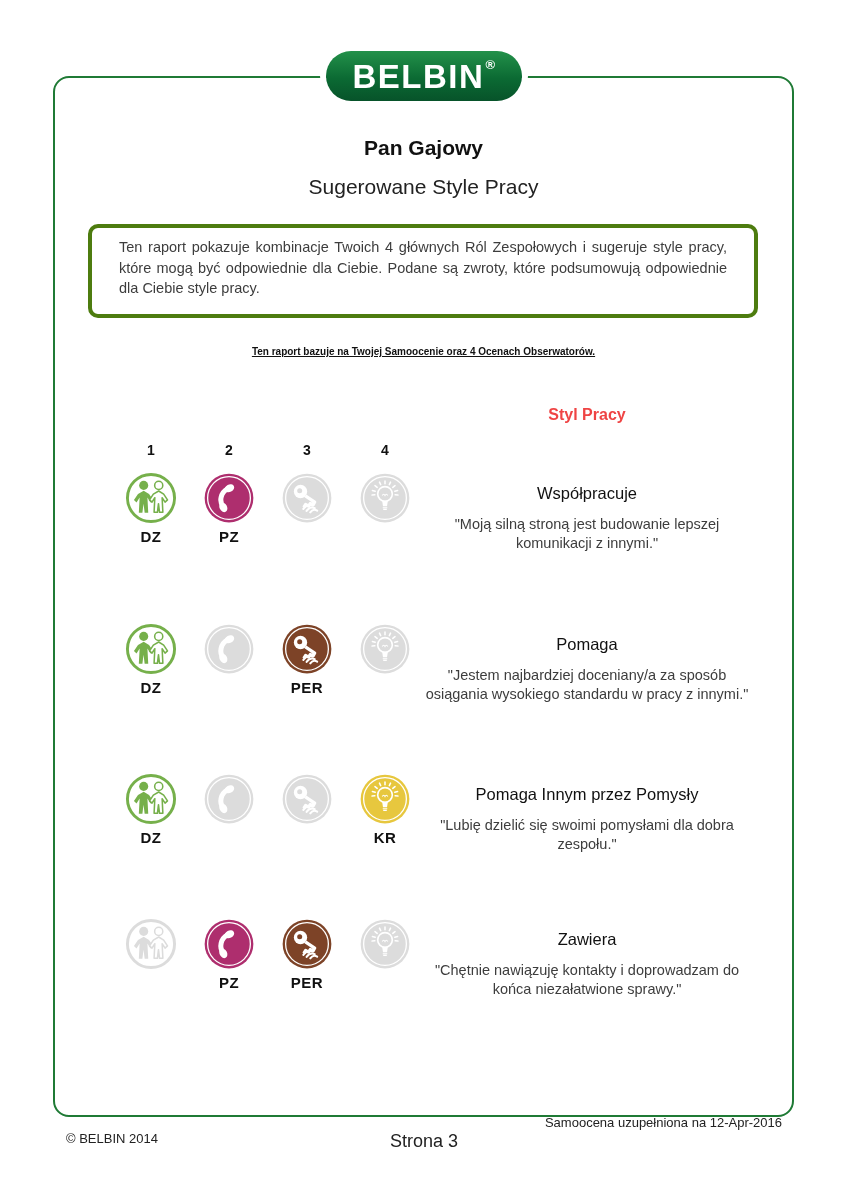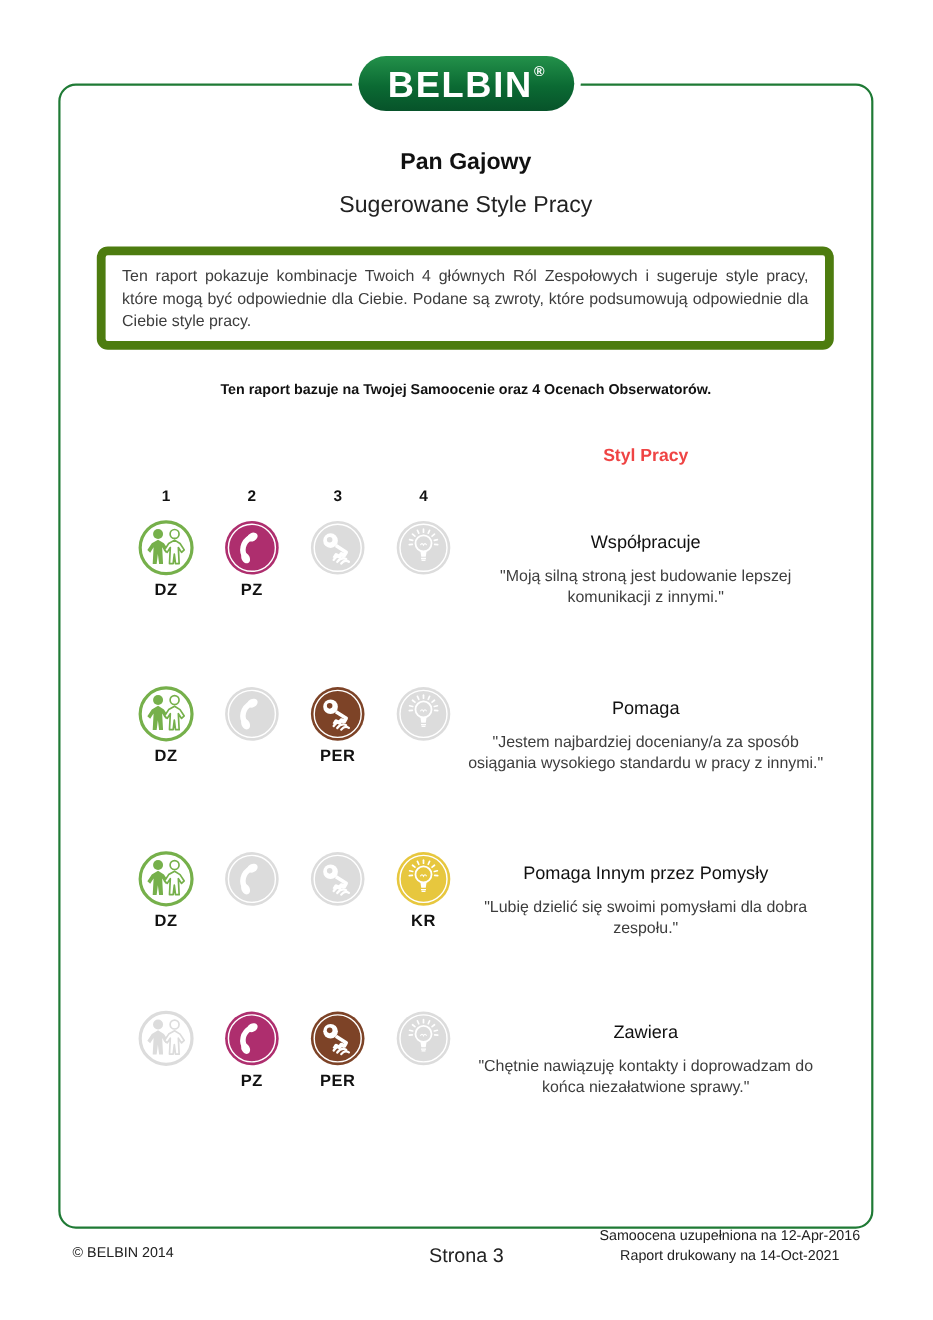--- a/index.html
+++ b/index.html
@@ -33,30 +33,30 @@
   }
   .frame > *{position:absolute;}
 
   .person-name{top:58px;left:0;width:100%;text-align:center;
     font-size:21px;font-weight:bold;color:#111;margin:0;}
   .report-title{top:97px;left:0;width:100%;text-align:center;
     font-size:21px;font-weight:normal;color:#222;margin:0;}
 
   .intro-box{
     top:146px;left:33px;width:670px;height:94px;box-sizing:border-box;
-    border:8px solid #4d7c0f;border-radius:10px;
-    padding:9px 15px;
+    border:4px solid #4d7c0f;border-radius:10px;
+    padding:9px 27px;
   }
   .intro-box p{
     margin:0;font-size:14.5px;line-height:1.42;color:#3d3d3d;
     text-align:justify;
   }
 
   .basis{top:268px;left:0;width:100%;text-align:center;
-    font-size:13px;font-weight:bold;color:#111;margin:0;}
+    font-size:10px;font-weight:bold;color:#111;margin:0;text-decoration:underline;}
 
   .col-header-left{top:328px;left:57px;width:312px;text-align:center;
     font-size:16px;font-weight:bold;color:#111;margin:0;}
   .col-header-right{top:328px;left:362px;width:340px;text-align:center;
     font-size:16px;font-weight:bold;color:#ef4444;margin:0;}
 
   .numbers-row{top:364px;left:57px;width:312px;display:flex;}
   .numbers-row .num{width:78px;text-align:center;font-size:14px;
     font-weight:bold;color:#111;}
 
@@ -301,16 +301,15 @@
         <p class="style-quote">"Chętnie nawiązuję kontakty i doprowadzam do końca niezałatwione sprawy."</p>
       </div>
     </div>
 
   </div>
 
   <div class="footer-left">© BELBIN 2014</div>
   <div class="footer-center">Strona 3</div>
   <div class="footer-right">
     <div>Samoocena uzupełniona na 12-Apr-2016</div>
-    <div>Raport drukowany na 14-Oct-2021</div>
   </div>
 
 </div>
 
 </body></html>

